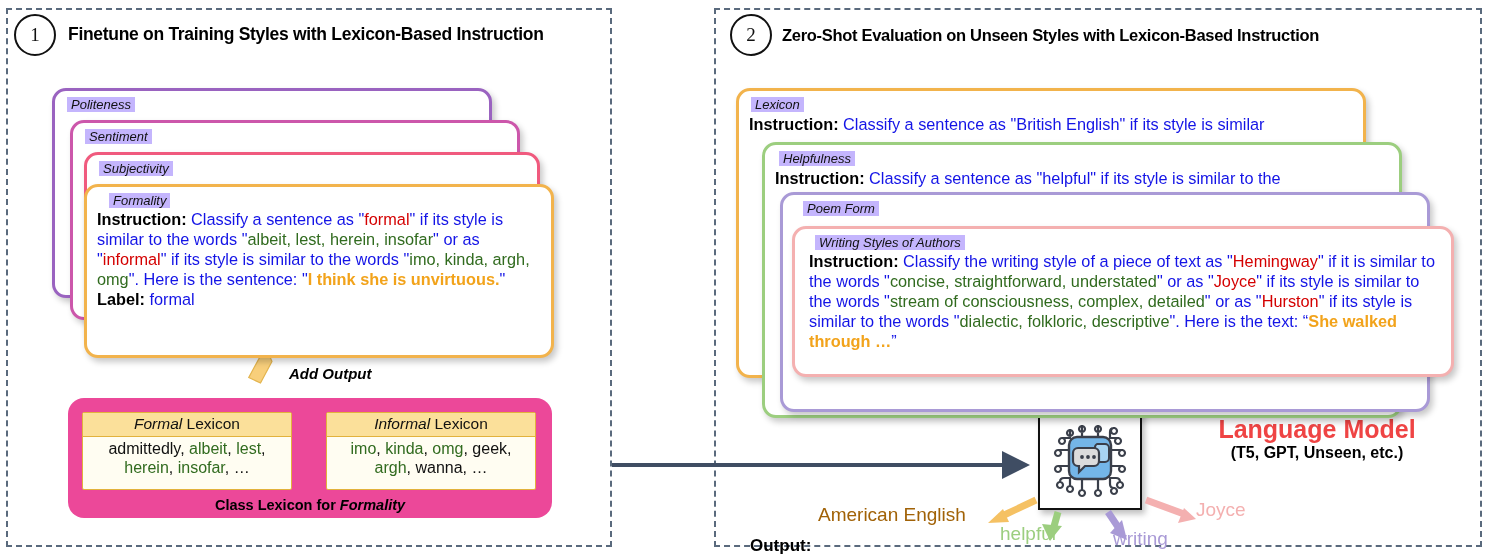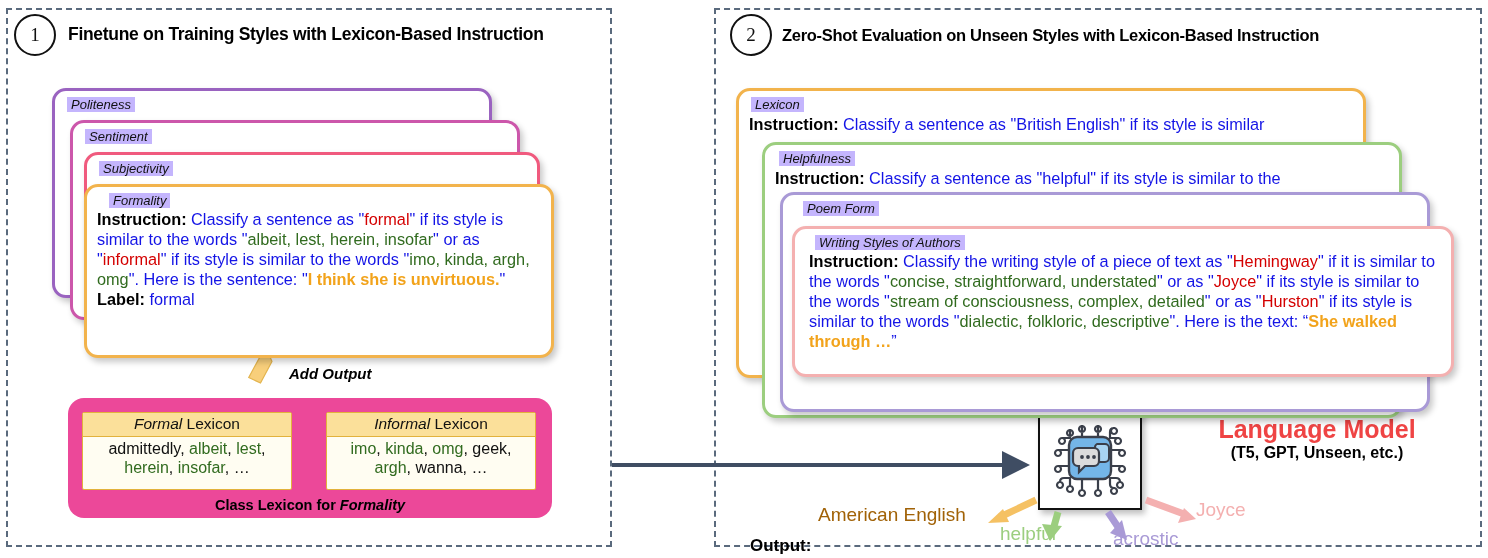--- a/index.html
+++ b/index.html
@@ -251,21 +251,21 @@
 </div>
 
 <div id="lm-title">Language Model</div>
 <div id="lm-sub">(T5, GPT, Unseen, etc.)</div>
 
 <div id="output-label">
   <span>Output</span><span>:</span>
 </div>
 <div class="out-word" id="out-country">American English</div>
 <div class="out-word" id="out-help">helpful</div>
-<div class="out-word" id="out-poem">acrostic</div>
+<div class="out-word" id="out-poem">writing</div>
 <div class="out-word" id="out-author">Joyce</div>
 
 <svg class="ov">
   <defs>
     <marker id="mDark" markerWidth="7" markerHeight="7" refX="5" refY="3.5" orient="auto">
       <path d="M0,0 L7,3.5 L0,7 z" fill="#3f4d63"></path>
     </marker>
   </defs>
 
   <g>

